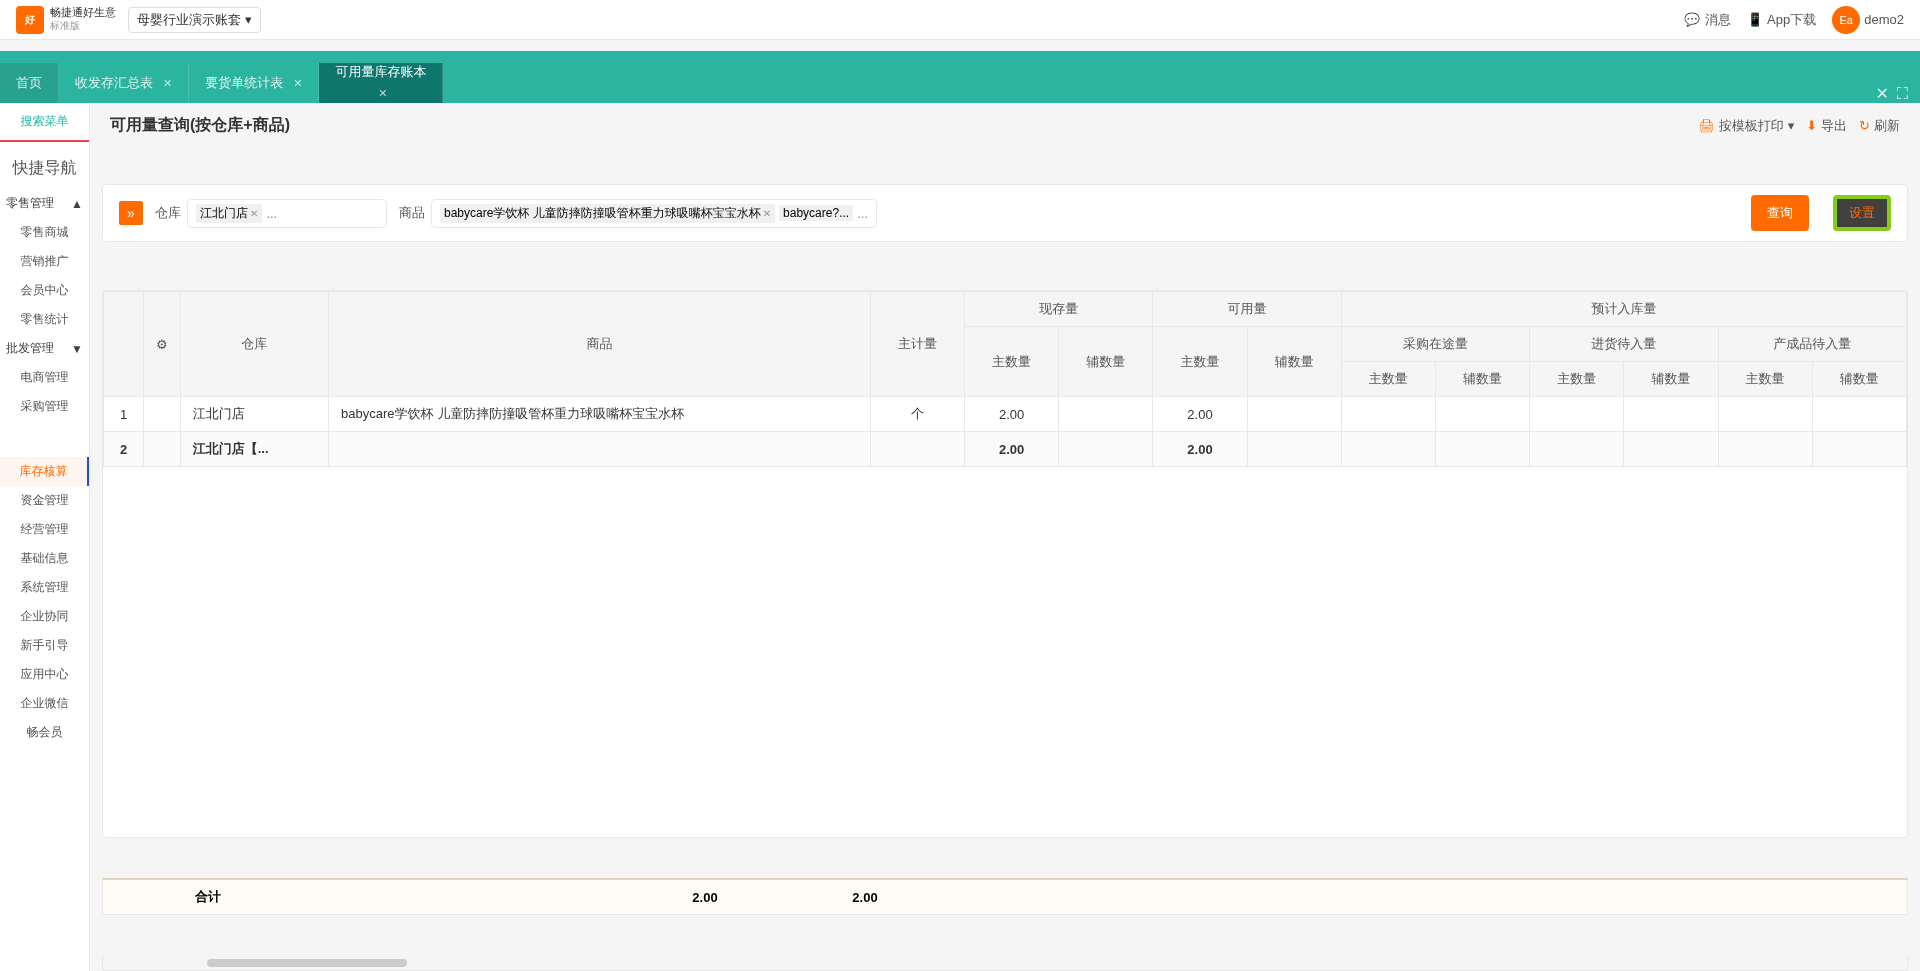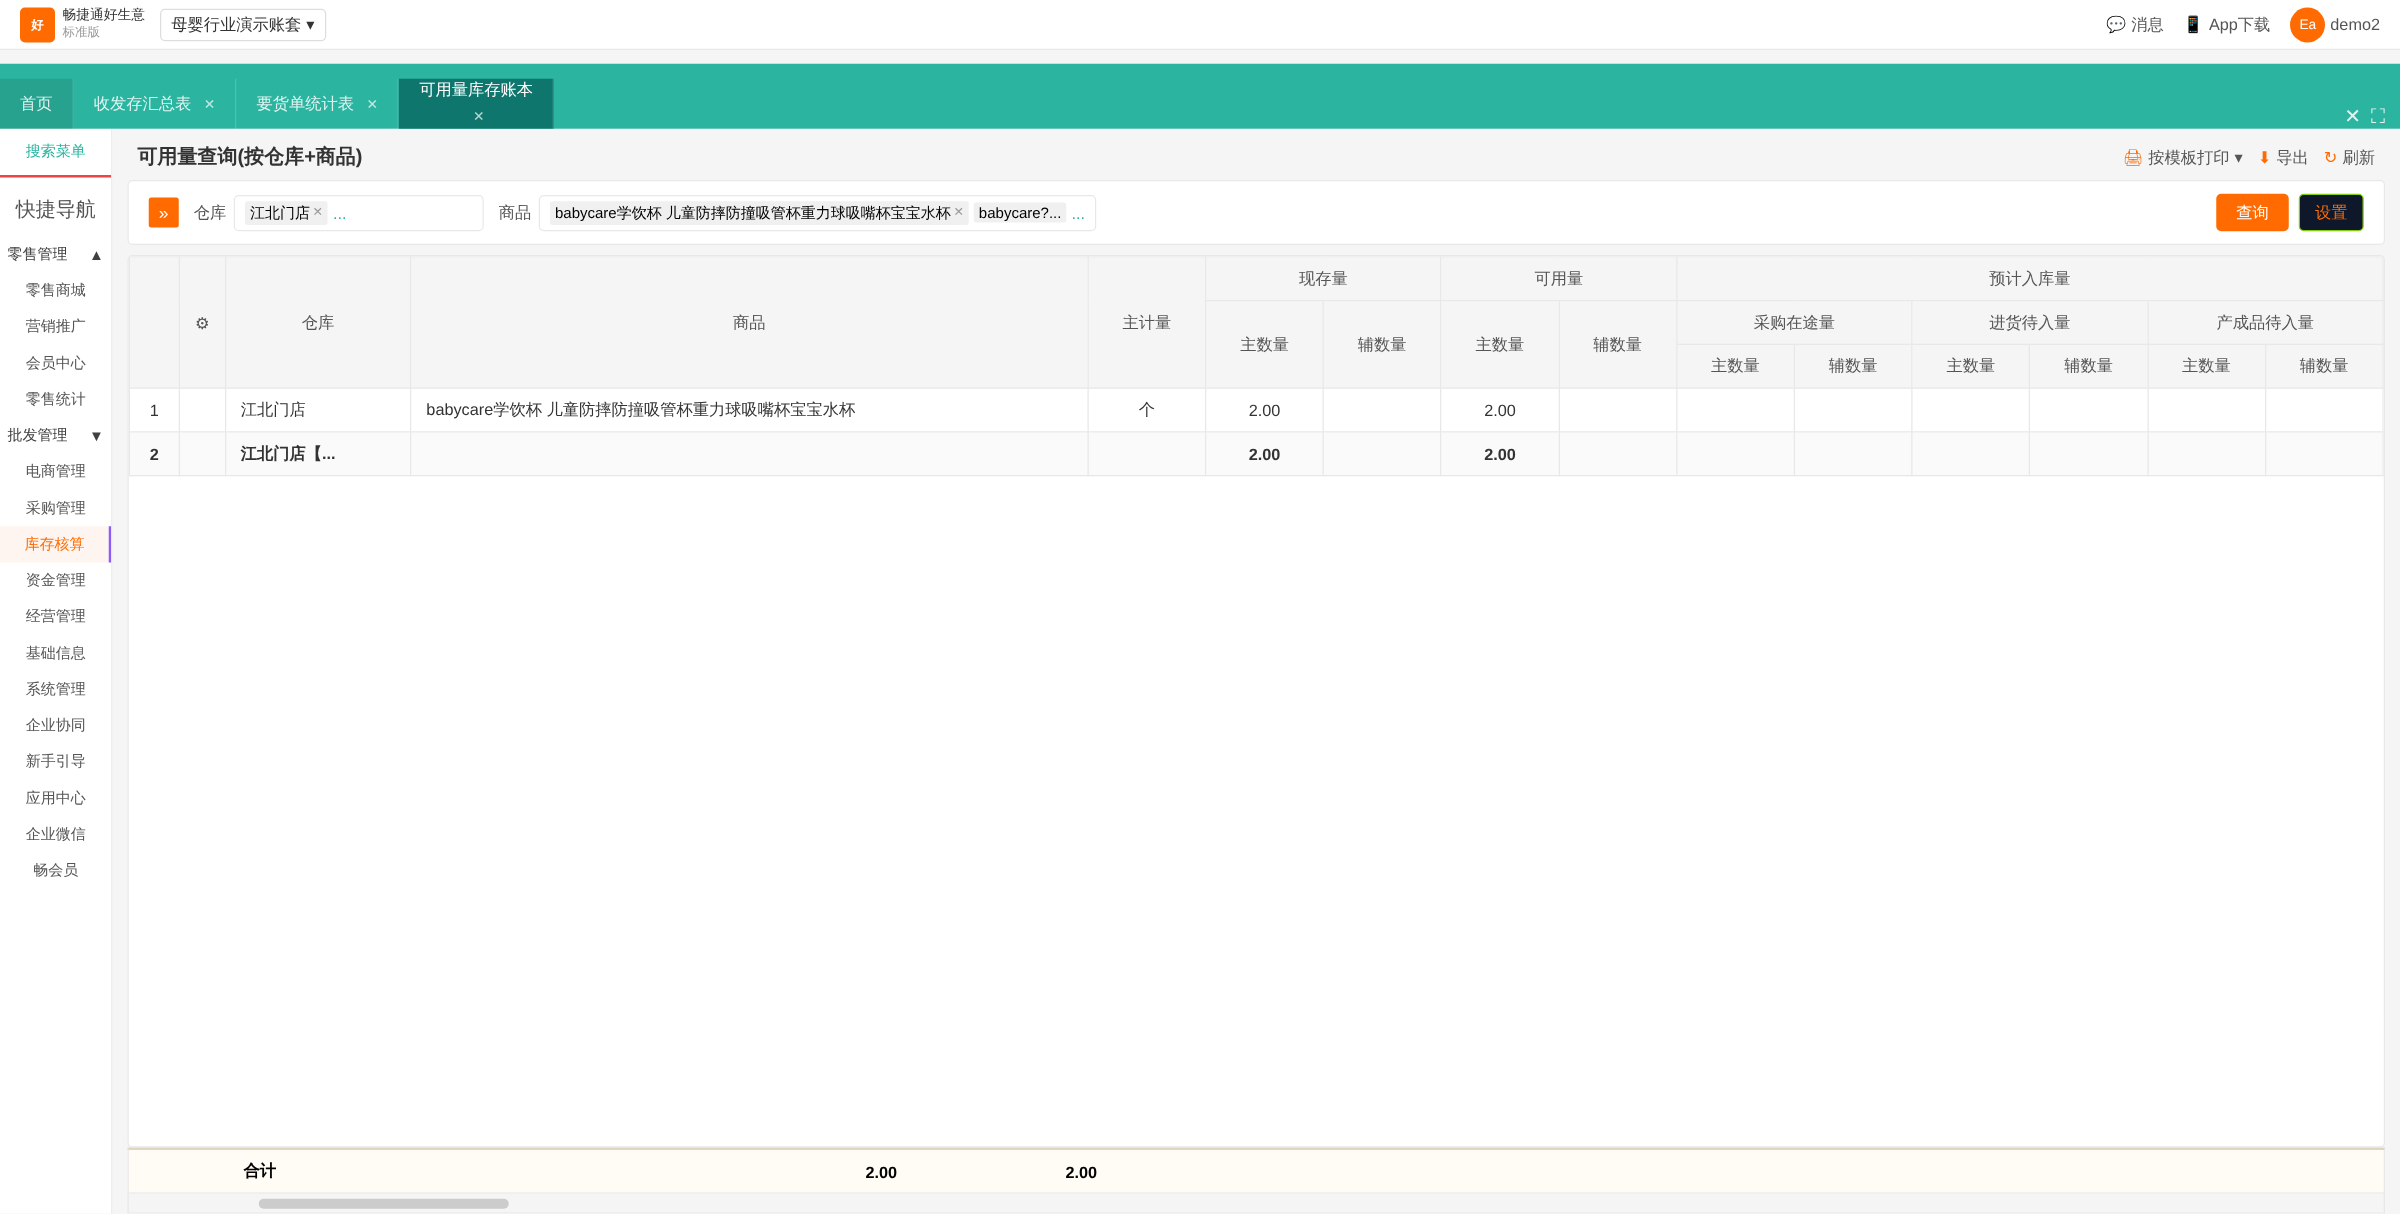--- a/index.html
+++ b/index.html
@@ -66,24 +66,24 @@
       flex-direction: column;
       flex-shrink: 0;
       overflow-y: auto;
     }
     .sidebar-search { padding: 10px 8px; border-bottom: 2px solid #ef4444; }
     .sidebar-search-btn { width: 100%; background: none; border: none; color: #2bb5a0; font-size: 12px; cursor: pointer; text-align: center; }
     .sidebar-nav { padding: 6px 0; }
     .sidebar-nav-item { padding: 10px 6px; text-align: center; font-size: 16px; color: #555; cursor: pointer; display: flex; flex-direction: column; align-items: center; gap: 2px; }
     .sidebar-section-label { font-size: 12px; color: #404040; display: flex; align-items: center; justify-content: space-between; cursor: pointer; padding: 6px 6px; }
     .sidebar-sub-item { padding: 6px 10px; font-size: 12px; color: #555; cursor: pointer; text-align: center; }
-    .sidebar-sub-item.active { color: #ff6b00; background: #fff5f0; border-right: 2px solid #8b5cf6; }
-
-    
-    .content-area { flex: 1; display: flex; flex-direction: column; overflow: hidden; background: #f5f5f5; }
+    .sidebar-sub-item.active { color: #ff6b00; background: #fff5f0; border-right: 2px solid #1d4ed8; margin-top: 36px; }
+
+    
+    .content-area { flex: 1; display: flex; flex-direction: column; overflow: hidden; background: #f5f5f5; gap: 40px; }
 
     
     .page-header {
       background: #f5f5f5;
       padding: 12px 20px 8px;
       display: flex;
       align-items: center;
       justify-content: space-between;
       flex-shrink: 0;
     }
@@ -106,21 +106,21 @@
     }
     .filter-expand-btn { width: 24px; height: 24px; background: #ff6b00; color: white; border: none; border-radius: 2px; cursor: pointer; display: flex; align-items: center; justify-content: center; font-size: 14px; flex-shrink: 0; }
     .filter-group { display: flex; align-items: center; gap: 6px; }
     .filter-label { font-size: 13px; color: #555; white-space: nowrap; }
     .filter-input { border: 1px solid #e8e8e8; border-radius: 4px; padding: 4px 8px; font-size: 13px; min-width: 200px; display: flex; align-items: center; gap: 4px; background: #fff; }
     .filter-tag { background: #f0f0f0; border-radius: 2px; padding: 1px 4px; font-size: 12px; display: flex; align-items: center; gap: 2px; }
     .filter-tag-close { cursor: pointer; color: #999; font-size: 10px; }
     .filter-more { color: #2bb5a0; font-size: 13px; cursor: pointer; }
     .filter-actions { margin-left: auto; display: flex; gap: 8px; }
     .btn-query { background: #ff6b00; color: white; border: none; border-radius: 4px; padding: 5px 16px; cursor: pointer; font-size: 13px; }
-    .btn-settings { background: #0f172a; color: #ff6b00; border: 1px solid #84cc16; border-radius: 4px; padding: 5px 12px; cursor: pointer; font-size: 13px; }
+    .btn-settings { background: #404040; color: #ff6b00; border: 4px solid #84cc16; border-radius: 4px; padding: 5px 12px; cursor: pointer; font-size: 13px; margin-left: 16px; }
 
     
     .table-area {
       flex: 1;
       overflow: auto;
       margin: 8px 12px 0;
       background: #fff;
       border: 1px solid #e8e8e8;
       border-radius: 4px;
     }

